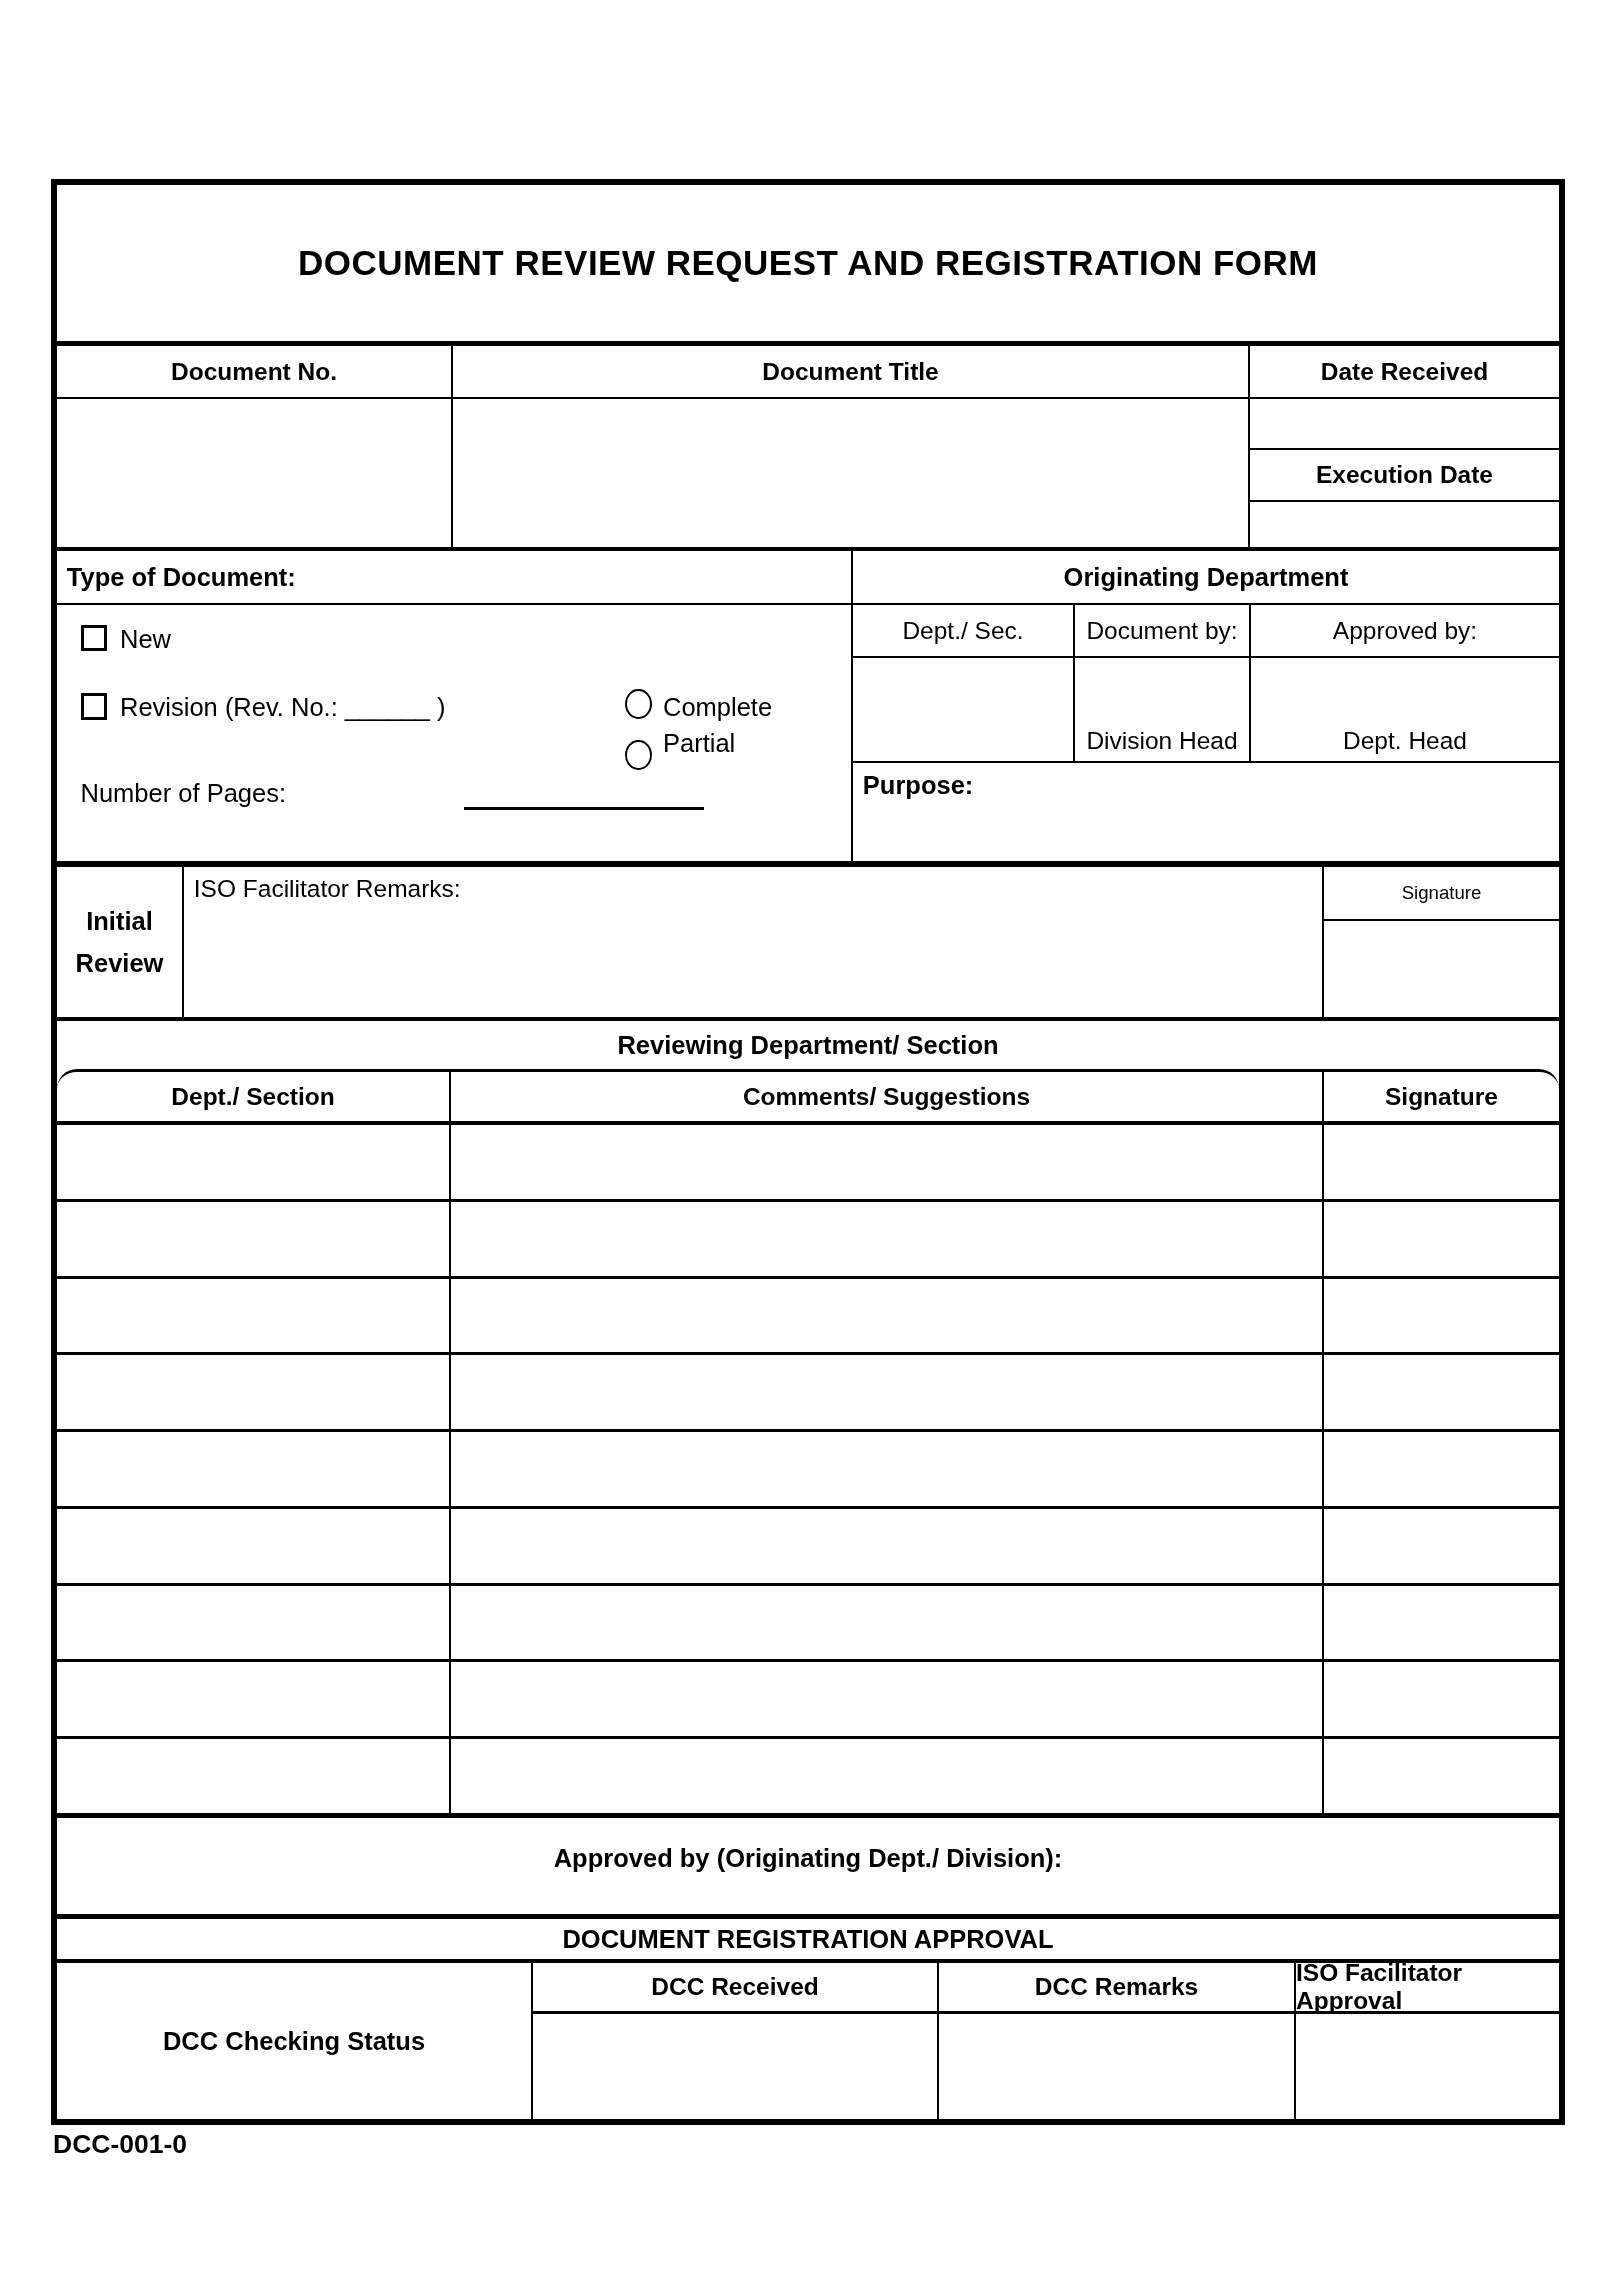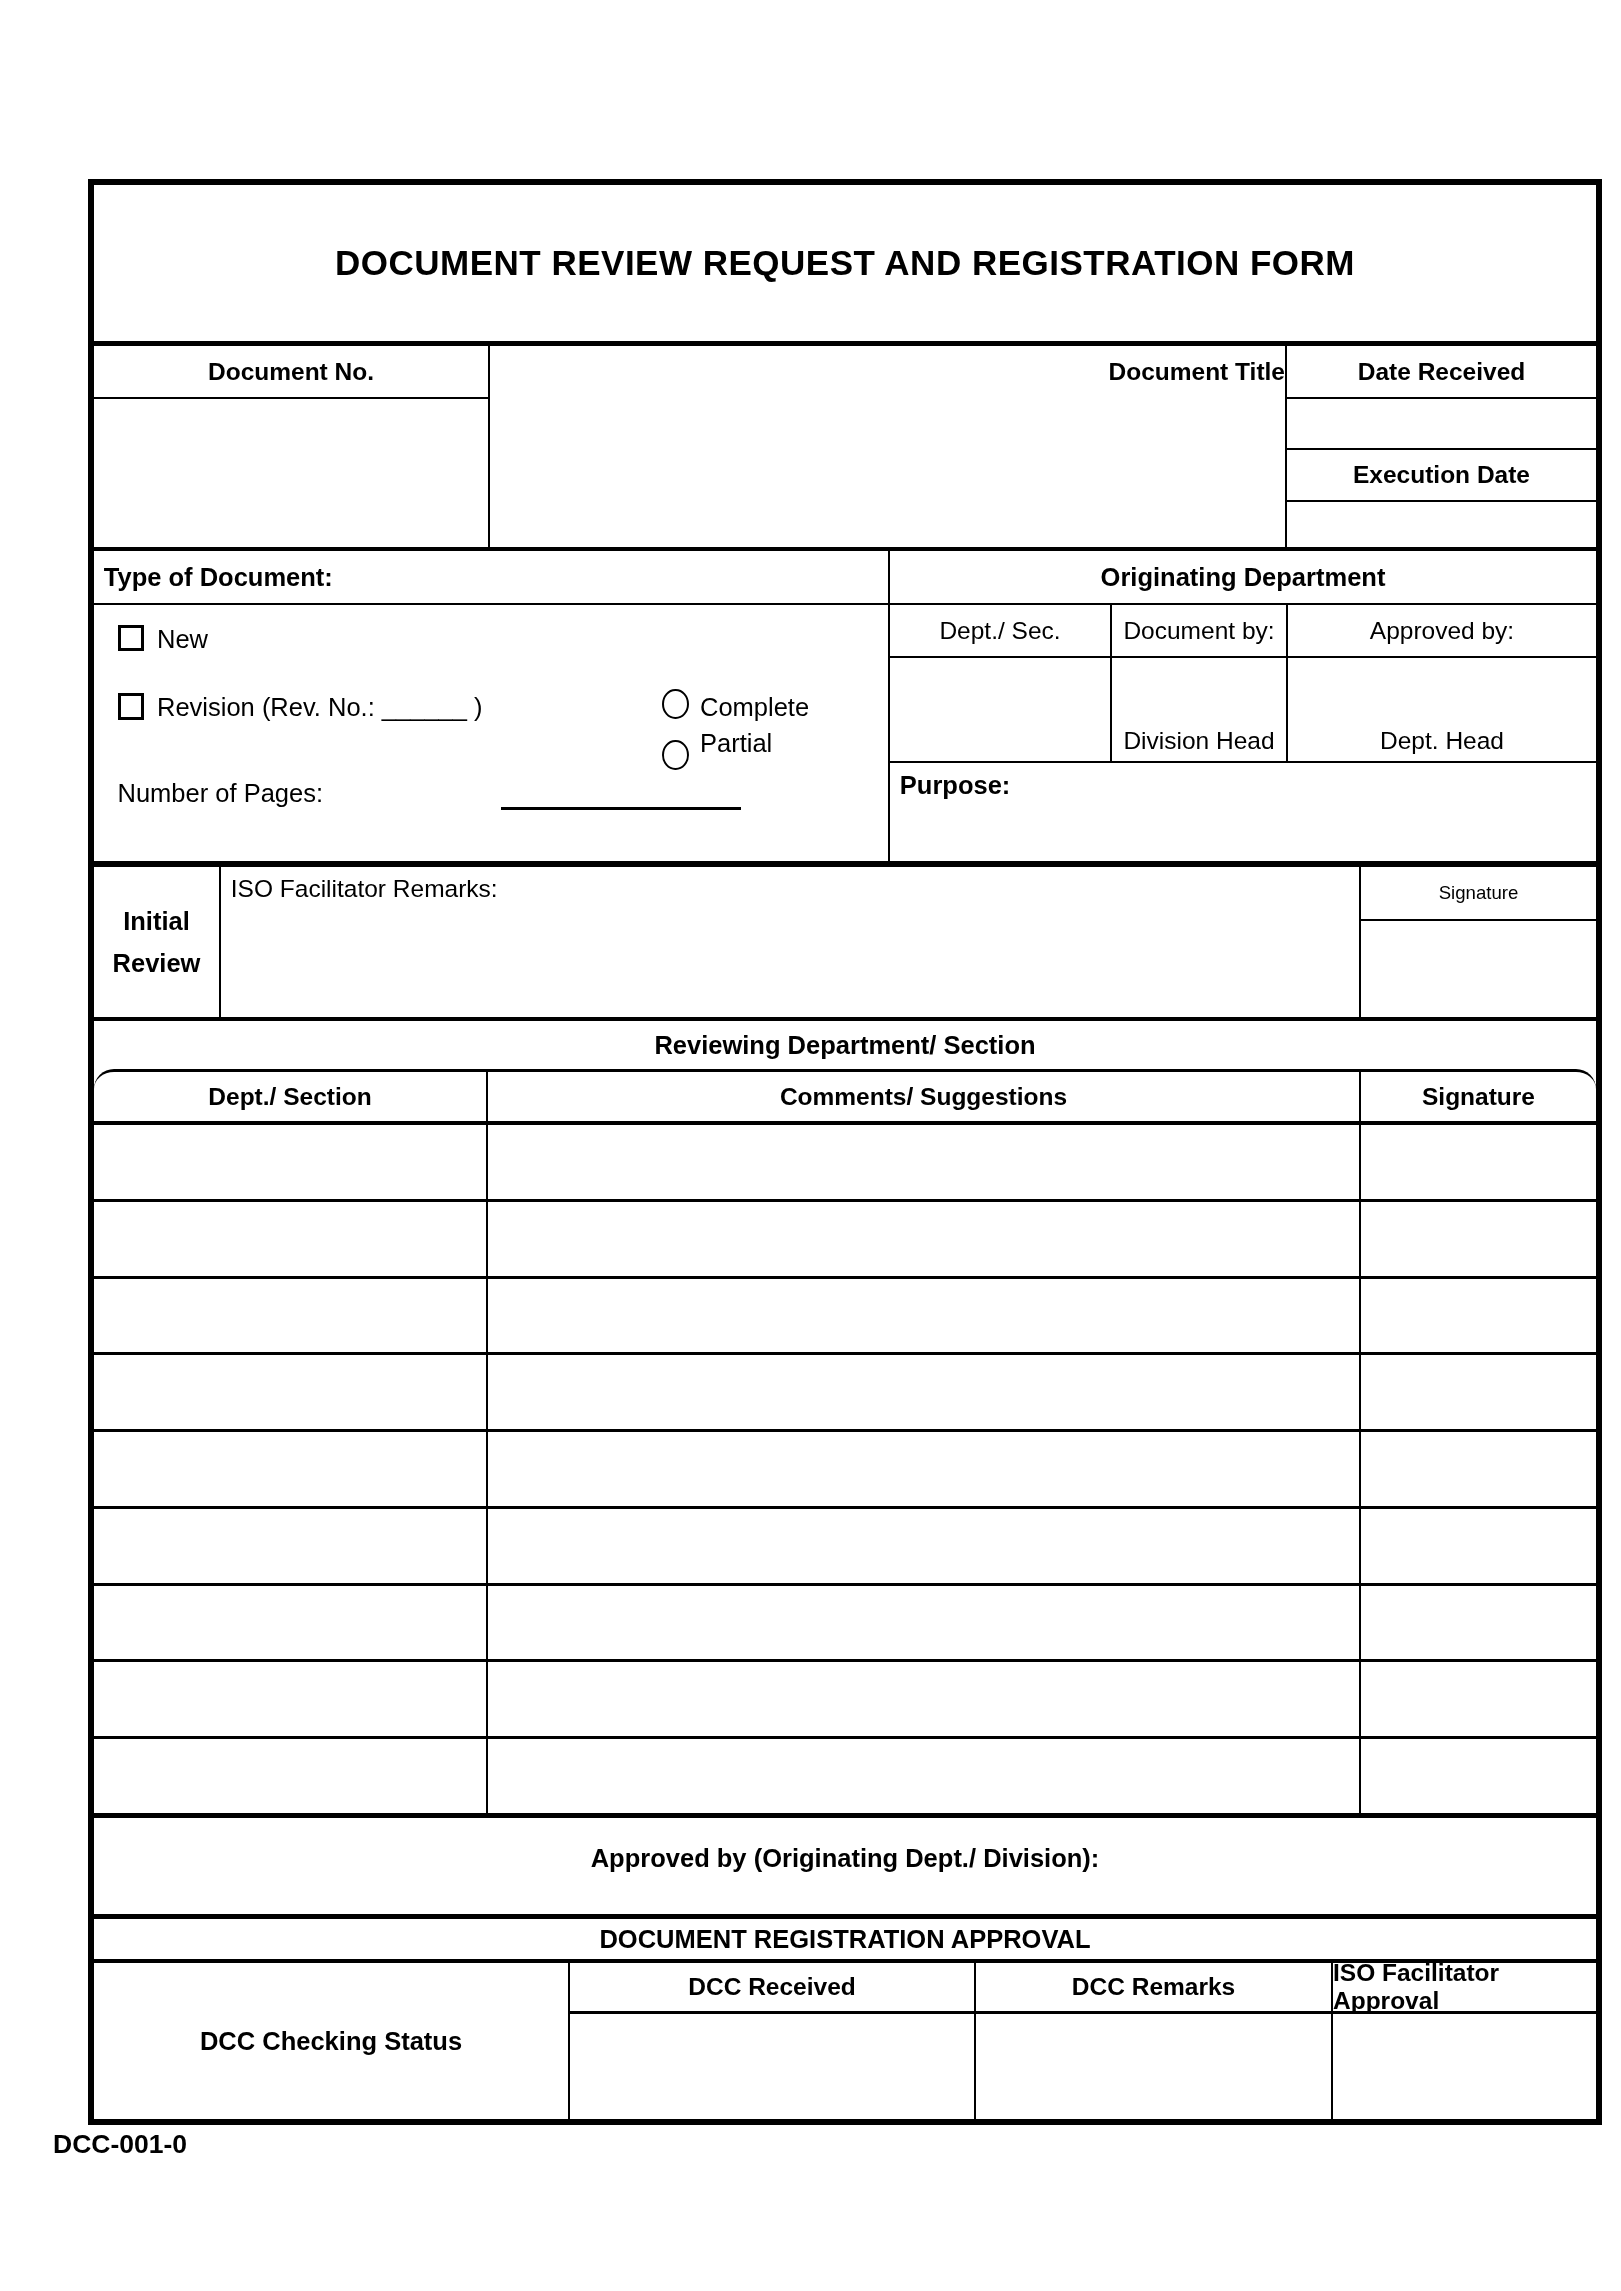--- a/index.html
+++ b/index.html
@@ -14,36 +14,35 @@
   .page { position: absolute; inset: 0; background: #fff; }
 
   .form {
     position: absolute;
     left: 51px; top: 179px;
     width: 1514px; height: 1946px;
     border: 6.9px solid #000;
     background: #fff;
     display: flex; flex-direction: column;
     overflow: hidden;
-    margin-left: 37px;
   }
 
   .row { display: flex; flex-direction: row; }
   .col { display: flex; flex-direction: column; }
   .bl { border-left: 2.9px solid #000; }
   .bt { border-top: 2.9px solid #000; }
 
   
   .s-title { height: 156px; display: flex; align-items: center; justify-content: center; }
   .title { font-size: 35px; font-weight: bold; letter-spacing: 0.5px; }
 
   
   .s-docinfo { height: 206px; border-top: 5.9px solid #000; }
   .di-c1 { width: 394px; }
-  .di-c2 { flex: 1; align-items: flex-end; }
+  .di-c2 { flex: 1; }
   .di-c3 { width: 311px; }
   .hdr { font-weight: bold; font-size: 24.5px; display: flex; align-items: center; justify-content: center; text-align: center; }
   .di-h { height: 51px; }
   .di-body { flex: 1; }
   .di-r1 { height: 51px; border-top: 2.9px solid #000; }
   .di-r2 { height: 52px; border-top: 2.9px solid #000; }
   .di-r3 { flex: 1; border-top: 2.9px solid #000; }
 
   
   .s-type { height: 314px; border-top: 4.9px solid #000; }

